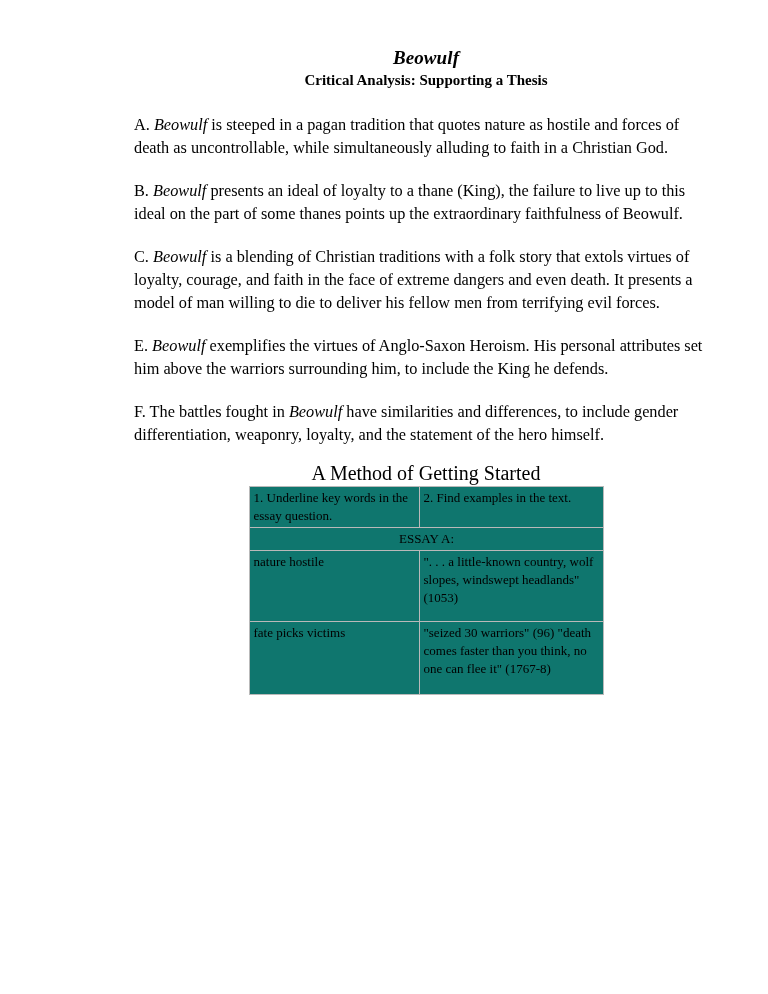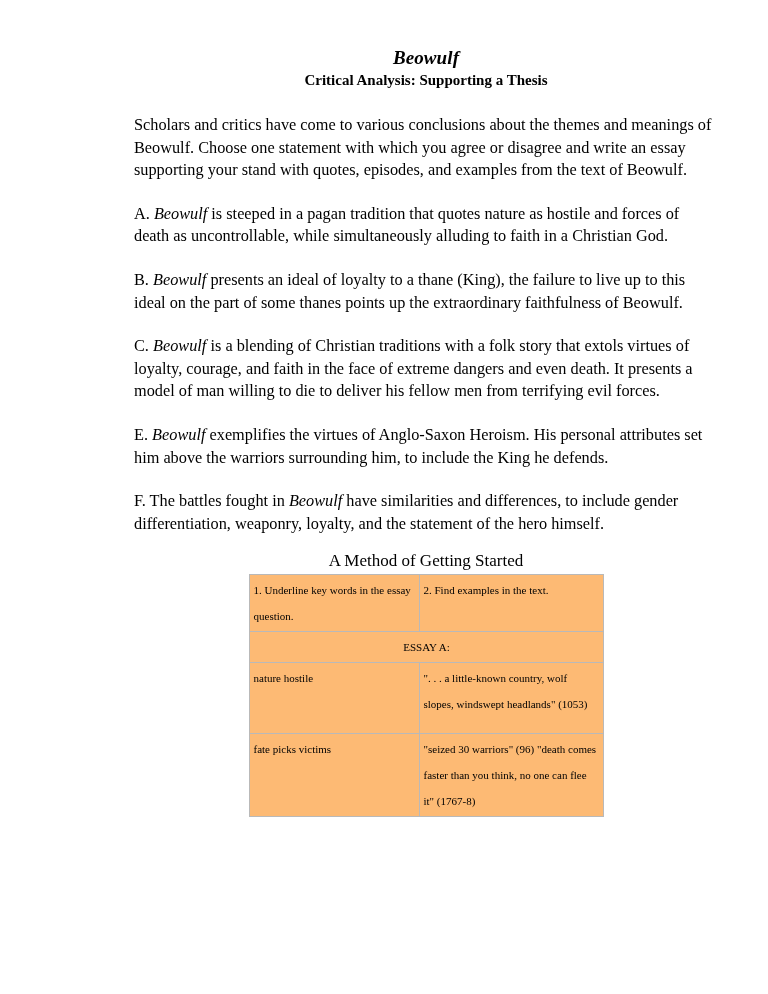--- a/index.html
+++ b/index.html
@@ -50,37 +50,37 @@
     margin: 0 0 21px 0;
     text-align: left;
     max-width: 584px;
   }
   .para:last-of-type { margin-bottom: 0; }
   .para .it { font-style: italic; }
 
   
   .table-caption {
     text-align: center;
-    font-size: 17px;
+    font-size: 20px;
     line-height: 20px;
     margin: 16px 0 3px 0;
   }
 
   
   .table-wrap {
     display: flex;
     justify-content: center;
   }
   table.method-table {
     border-collapse: collapse;
     width: 338px;
     table-layout: fixed;
-    font-size: 11px;
-    line-height: 26px;
-    background: #fdba74;
+    font-size: 13px;
+    line-height: 18px;
+    background: #0f766e;
   }
   table.method-table td {
     border: 1px solid #b9b9b9;
     padding: 2px 3px 2px 4px;
     vertical-align: top;
     word-wrap: break-word;
   }
   td.col-left  { width: 162px; }
   td.col-right { width: 176px; }
 
@@ -95,21 +95,20 @@
   td.tall-b { height: 68px; }
 </style>
 </head>
 <body>
 
 <div class="page">
 
   <h1 class="doc-title">Beowulf</h1>
   <h2 class="doc-subtitle">Critical Analysis: Supporting a Thesis</h2>
 
-  <p class="para">Scholars and critics have come to various conclusions about the themes and meanings of Beowulf. Choose one statement with which you agree or disagree and write an essay supporting your stand with quotes, episodes, and examples from the text of Beowulf.</p>
 
   <p class="para"><span>A.</span> <span class="it">Beowulf</span><span> is steeped in a pagan tradition that quotes nature as hostile and forces of death as uncontrollable, while simultaneously alluding to faith in a Christian God.</span></p>
 
   <p class="para"><span>B.</span> <span class="it">Beowulf</span><span> presents an ideal of loyalty to a thane (King), the failure to live up to this ideal on the part of some thanes points up the extraordinary faithfulness of Beowulf.</span></p>
 
   <p class="para"><span>C.</span> <span class="it">Beowulf</span><span> is a blending of Christian traditions with a folk story that extols virtues of loyalty, courage, and faith in the face of extreme dangers and even death. It presents a model of man willing to die to deliver his fellow men from terrifying evil forces.</span></p>
 
   <p class="para"><span>E.</span> <span class="it">Beowulf</span><span> exemplifies the virtues of Anglo-Saxon Heroism.  His personal attributes set him above the warriors surrounding him, to include the King he defends.</span></p>
 
   <p class="para"><span>F.</span><span>  The battles fought in </span><span class="it">Beowulf</span><span> have similarities and differences, to include gender differentiation, weaponry, loyalty, and the statement of the hero himself.</span></p>

